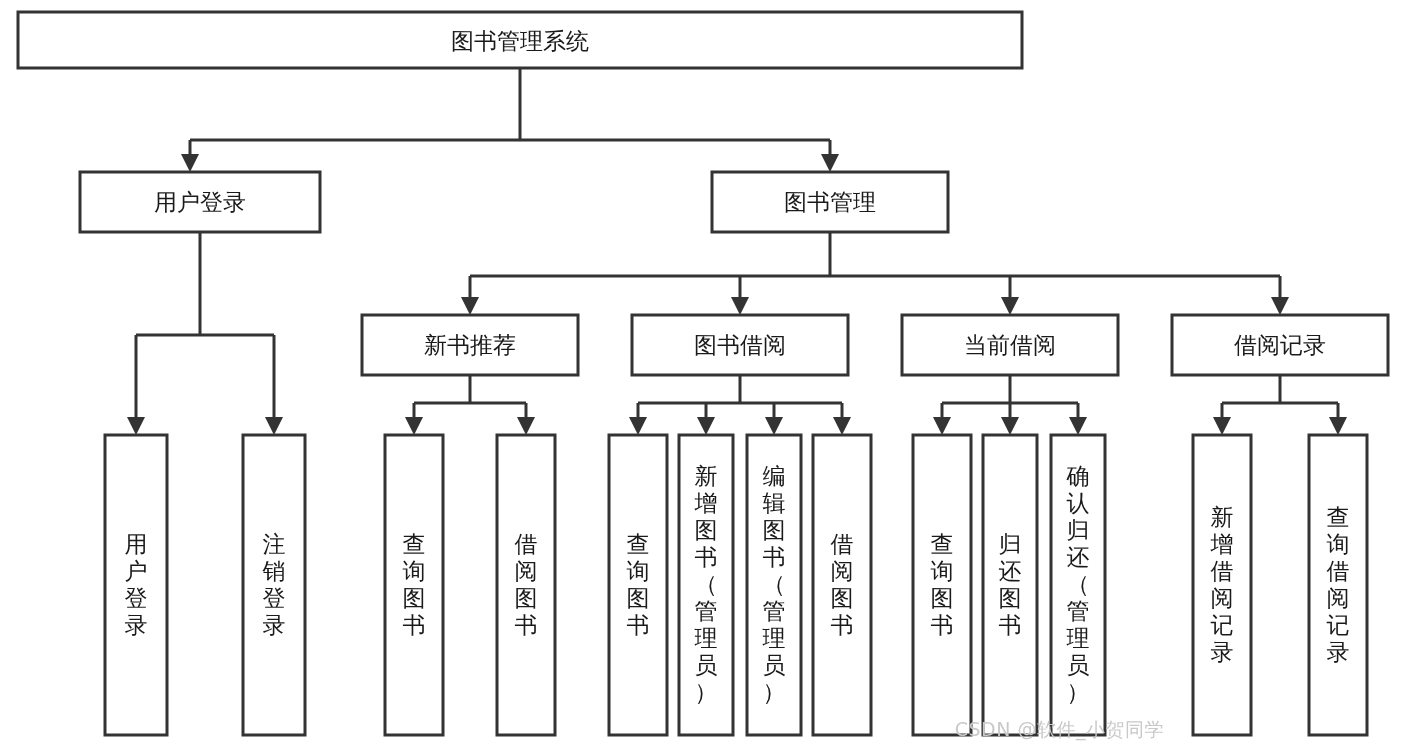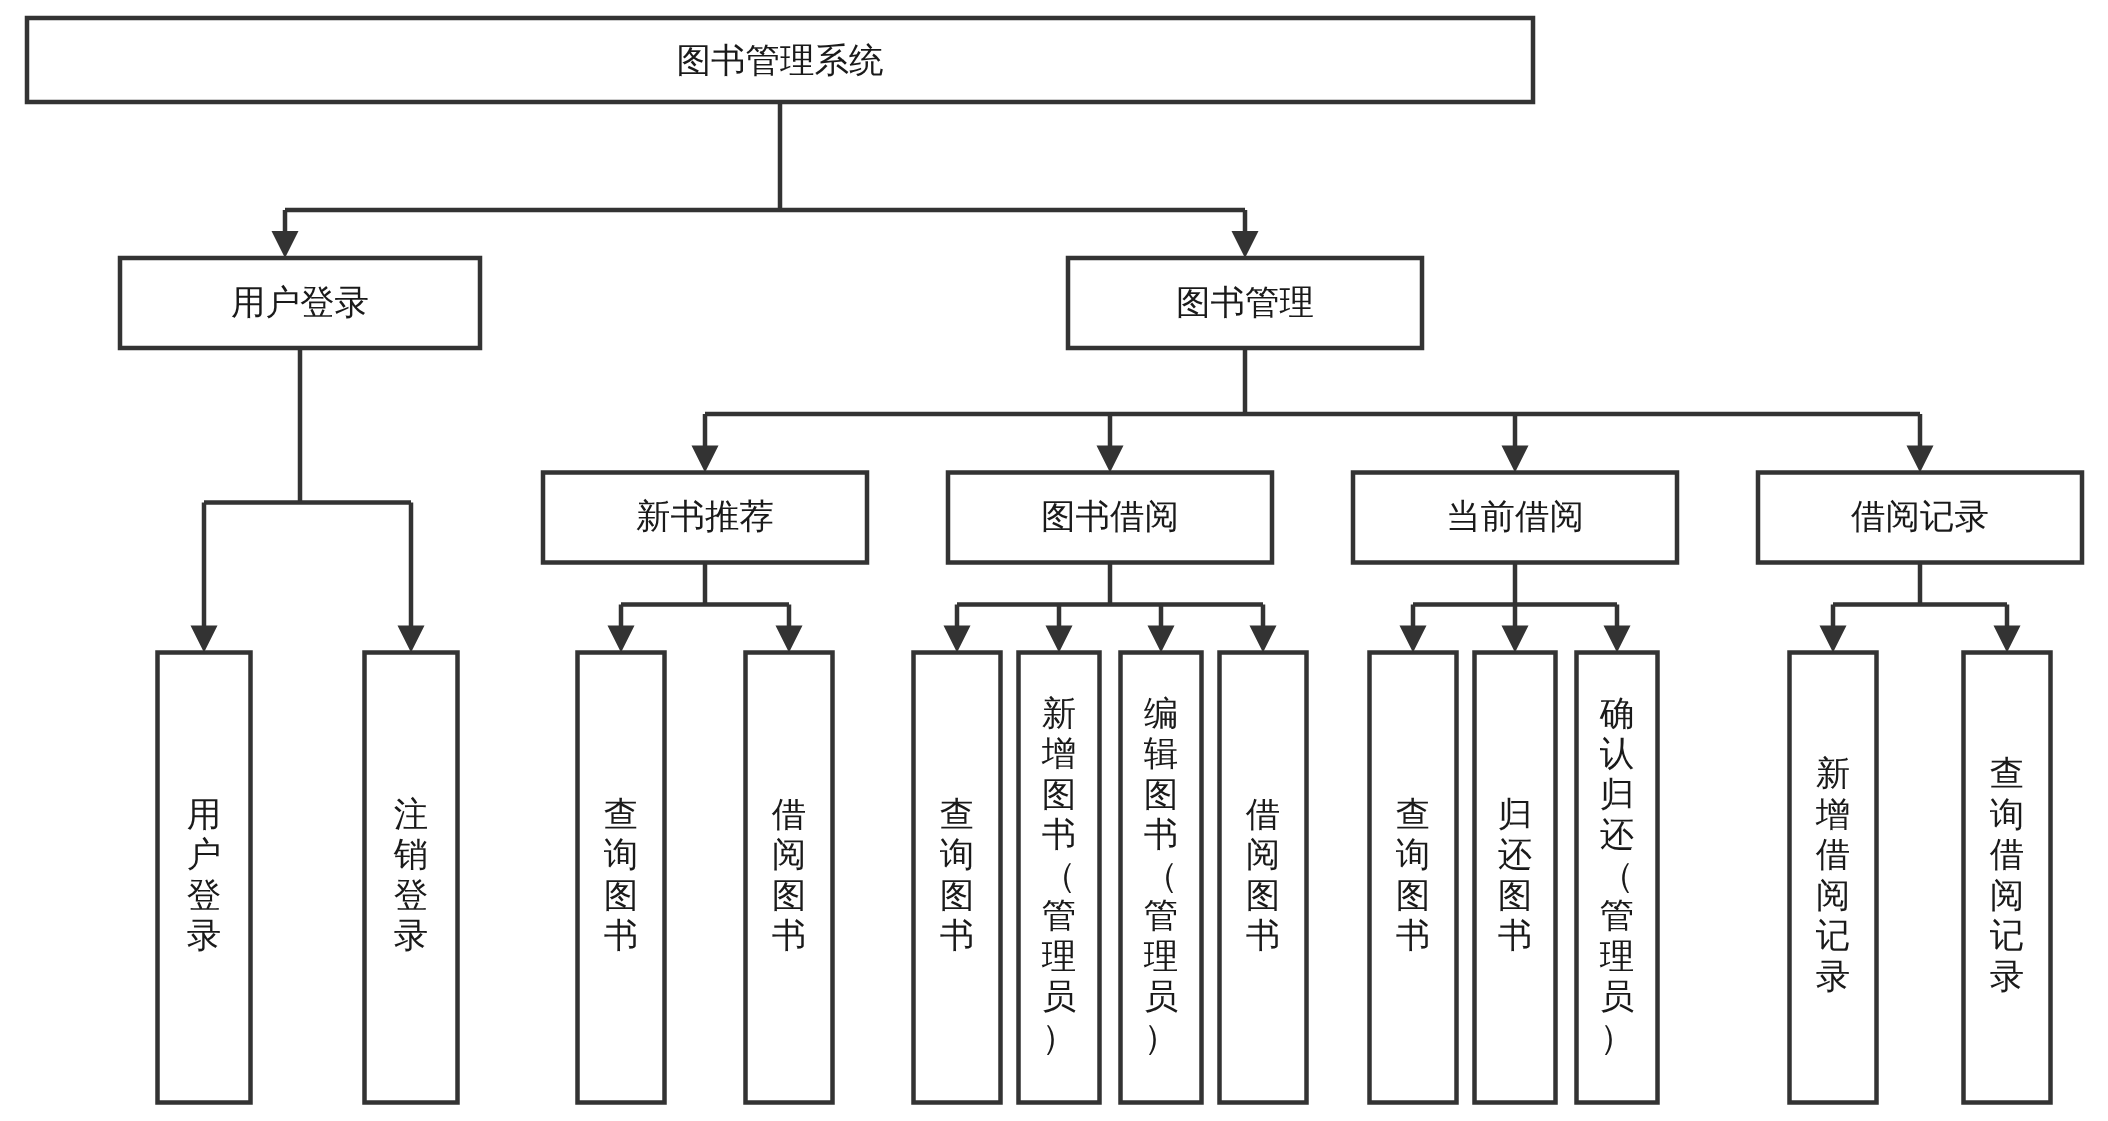--- a/index.html
+++ b/index.html
@@ -229,14 +229,15 @@
       <text class="node-label label-v" x="1222" y="585"><tspan x="1222" y="517.5">新</tspan><tspan x="1222" y="544.5">增</tspan><tspan x="1222" y="571.5">借</tspan><tspan x="1222" y="598.5">阅</tspan><tspan x="1222" y="625.5">记</tspan><tspan x="1222" y="652.5">录</tspan></text>
     </g>
 
     <g>
       <rect class="node-box" x="1309" y="435" width="58" height="300"></rect>
       <text class="node-label label-v" x="1338" y="585"><tspan x="1338" y="517.5">查</tspan><tspan x="1338" y="544.5">询</tspan><tspan x="1338" y="571.5">借</tspan><tspan x="1338" y="598.5">阅</tspan><tspan x="1338" y="625.5">记</tspan><tspan x="1338" y="652.5">录</tspan></text>
     </g>
 
   </svg>
 
+  <div class="watermark">CSDN @软件_小贺同学</div>
 
 </div>
 
 </body></html>

